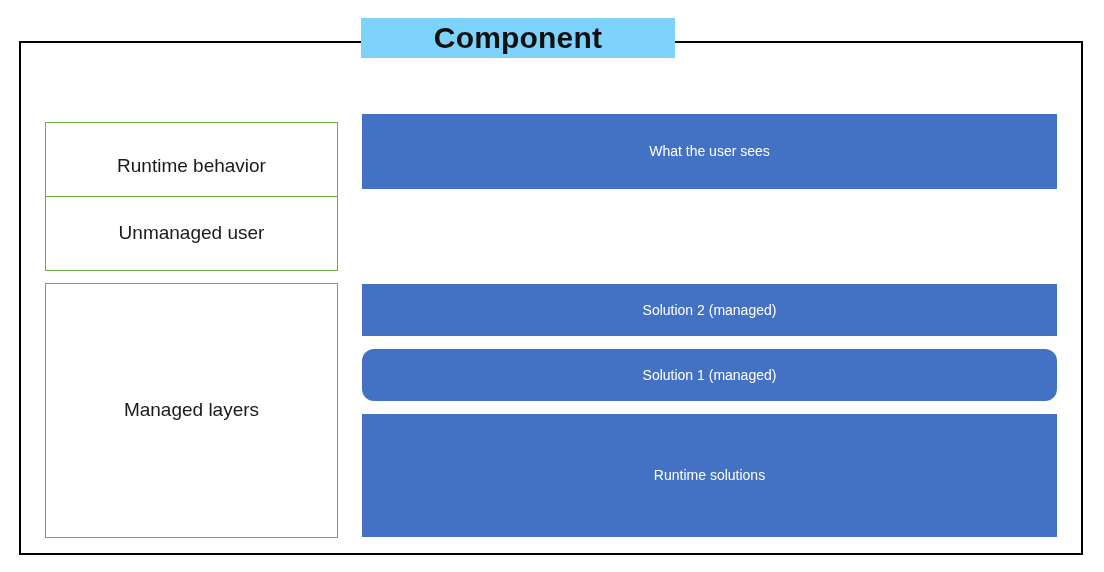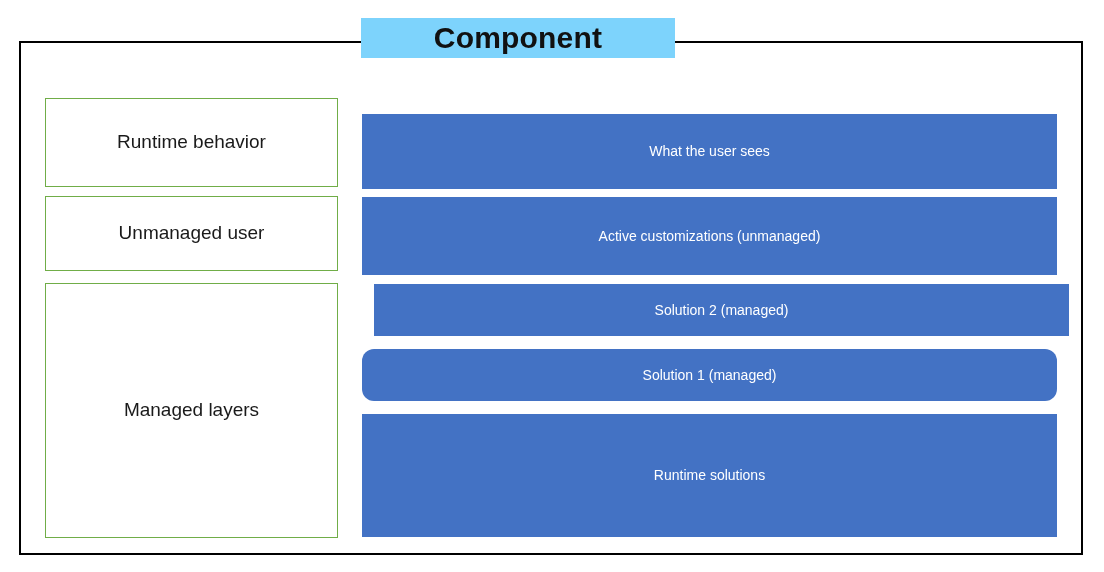--- a/index.html
+++ b/index.html
@@ -68,21 +68,21 @@
     justify-content: center;
     z-index: 3;
   }
   .layer-box .layer-label {
     font-size: 19px;
     color: #1a1a1a;
     text-align: center;
     line-height: 1.2;
   }
 
-  .layer-box.box-runtime   { top: 98px; height: 89px; }
+  .layer-box.box-runtime   { top: 122px; height: 89px; }
   .layer-box.box-unmanaged { top: 196px; height: 75px; }
   .layer-box.box-managed   { top: 283px; height: 255px; }
 
   
   .stack-bar {
     position: absolute;
     left: 362px;
     width: 695px;
     background: #4372c4;
     display: flex;
@@ -93,21 +93,21 @@
   }
   .stack-bar .bar-label {
     font-size: 14px;
     color: #ffffff;
     text-align: center;
     line-height: 1.2;
   }
 
   .stack-bar.bar-1 { top: 114px; height: 75px; }
   .stack-bar.bar-2 { top: 197px; height: 78px; }
-  .stack-bar.bar-3 { top: 284px; height: 52px; margin-left: 12px; }
+  .stack-bar.bar-3 { top: 284px; height: 52px; }
   .stack-bar.bar-4 { top: 349px; height: 52px; border-radius: 12px; }
   .stack-bar.bar-5 { top: 414px; height: 123px; }
 </style>
 </head>
 <body>
 
 <div id="canvas">
 
   <div class="component-frame"></div>
 
@@ -124,23 +124,20 @@
   </div>
 
   <div class="layer-box box-managed">
     <span class="layer-label">Managed layers</span>
   </div>
 
   <div class="stack-bar bar-1">
     <span class="bar-label">What the user sees</span>
   </div>
 
-  <div class="stack-bar bar-2">
-    <span class="bar-label">Active customizations (unmanaged)</span>
-  </div>
 
   <div class="stack-bar bar-3">
     <span class="bar-label">Solution 2 (managed)</span>
   </div>
 
   <div class="stack-bar bar-4">
     <span class="bar-label">Solution 1 (managed)</span>
   </div>
 
   <div class="stack-bar bar-5">

